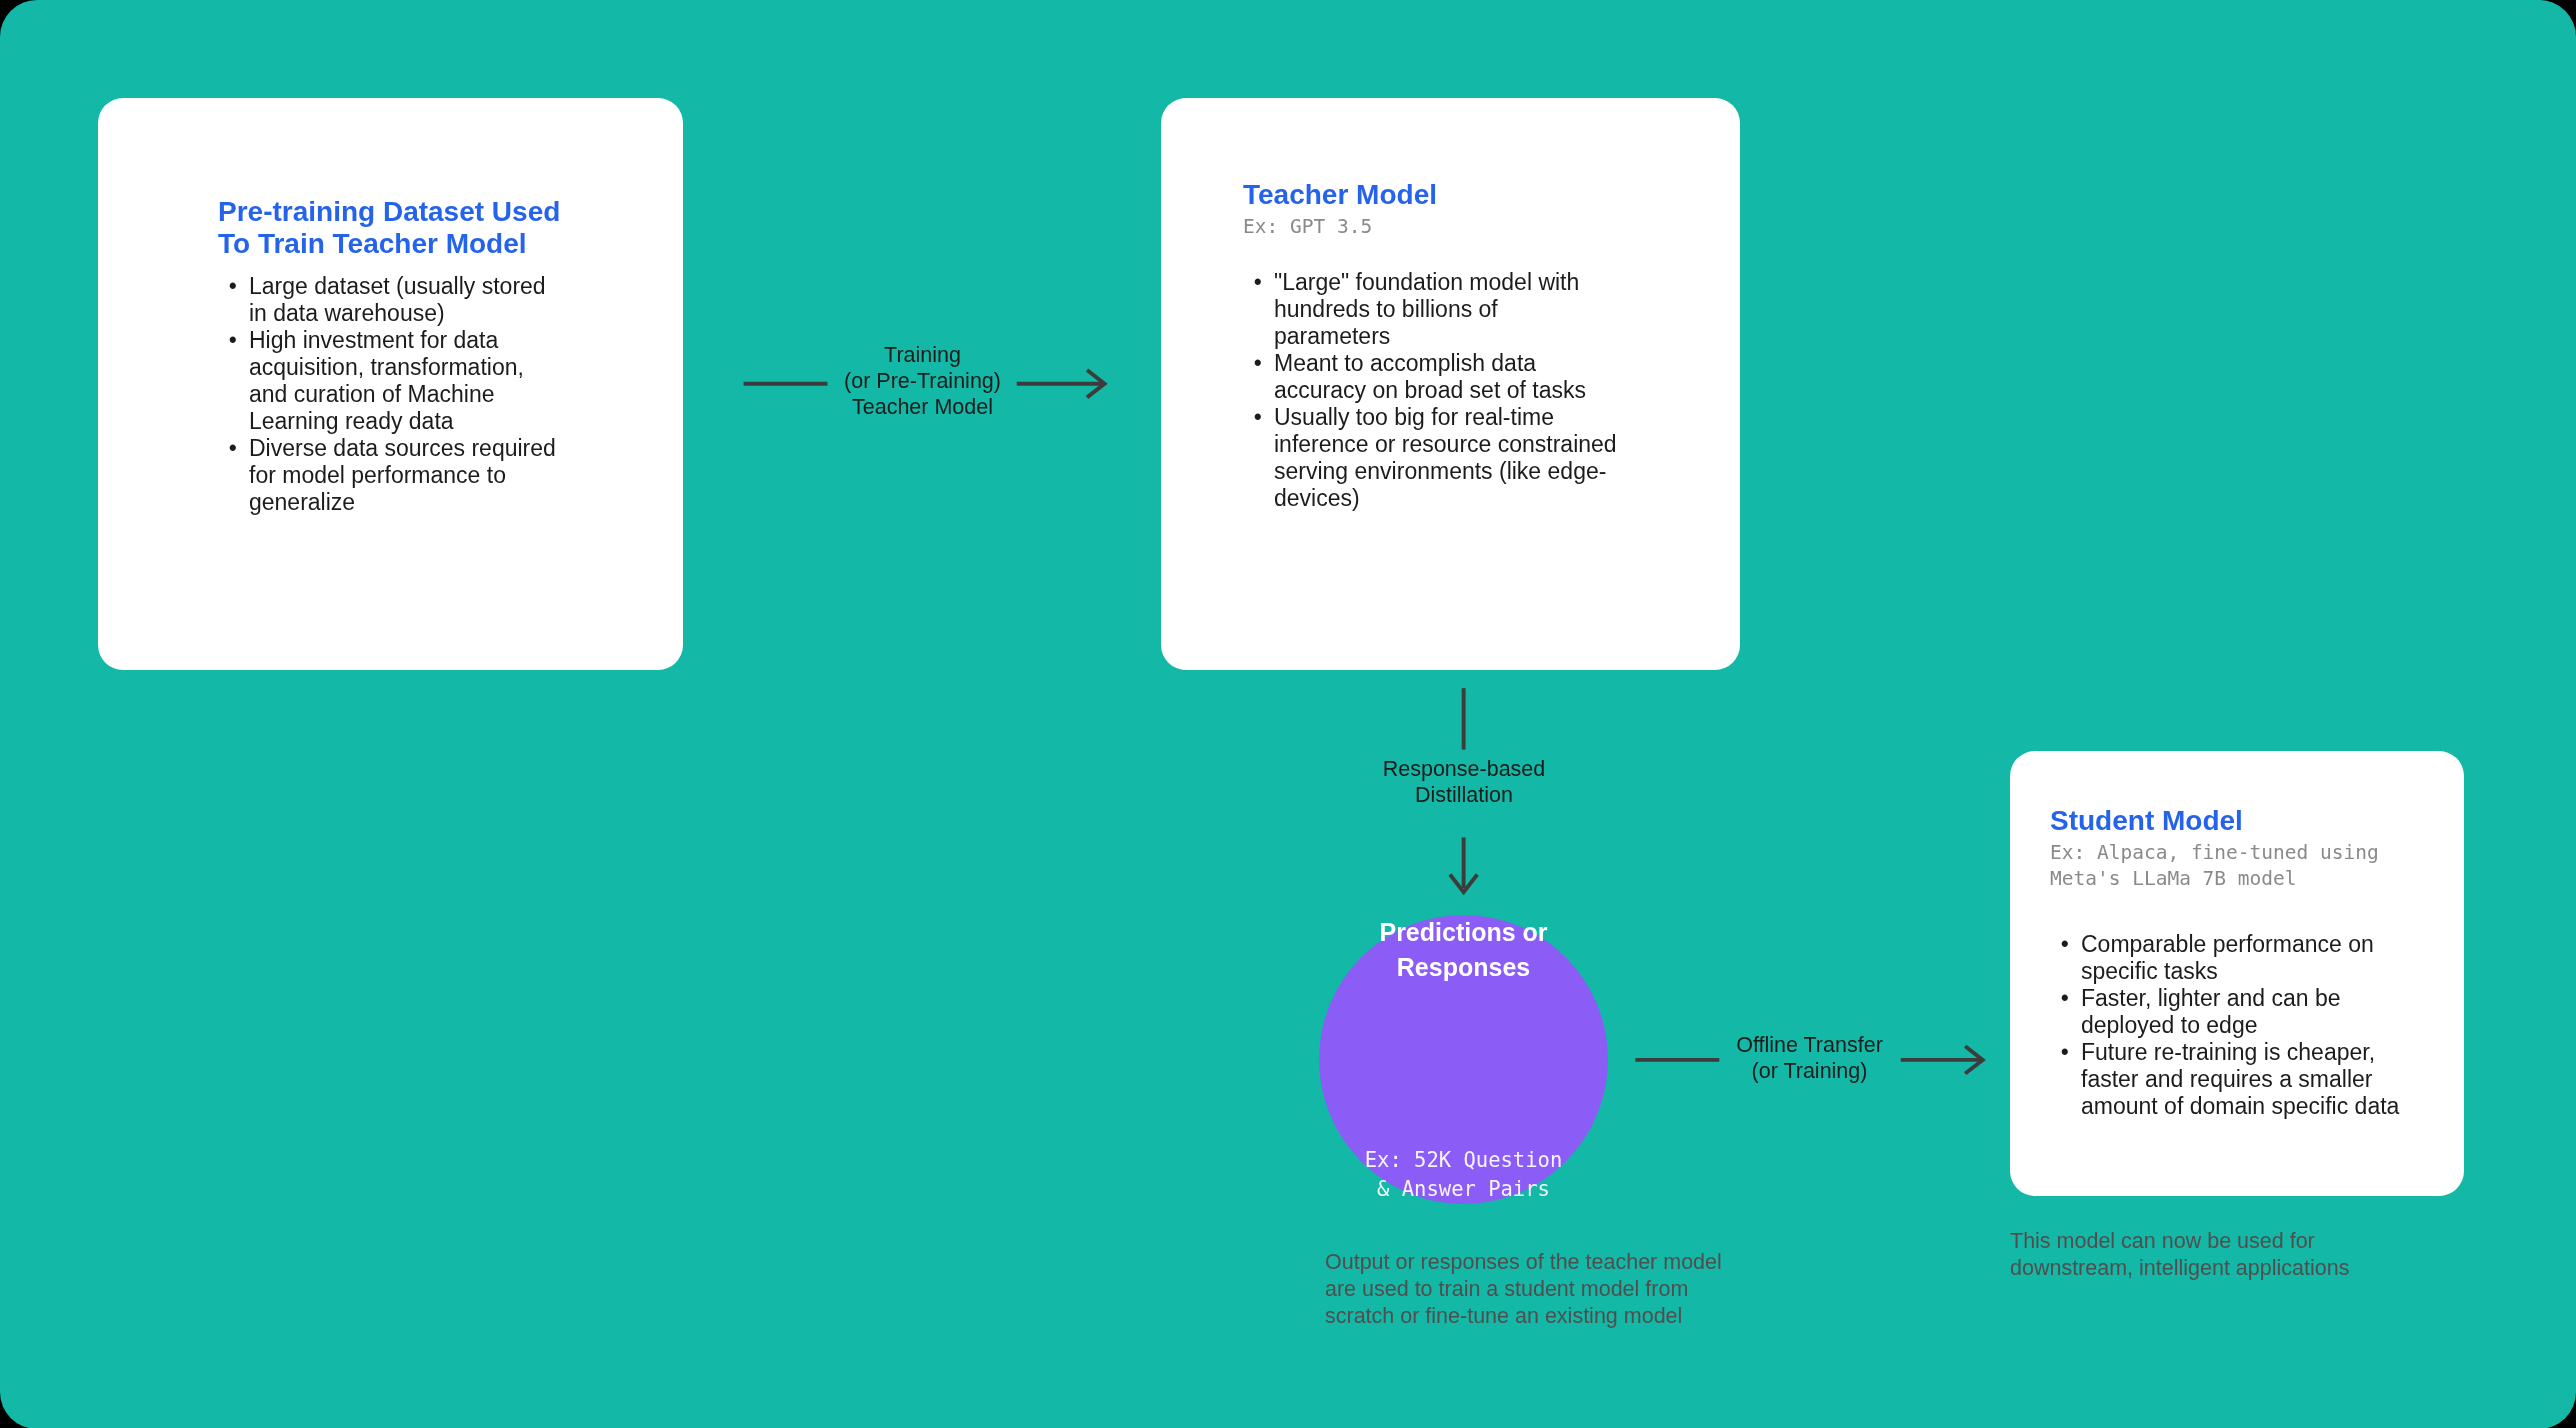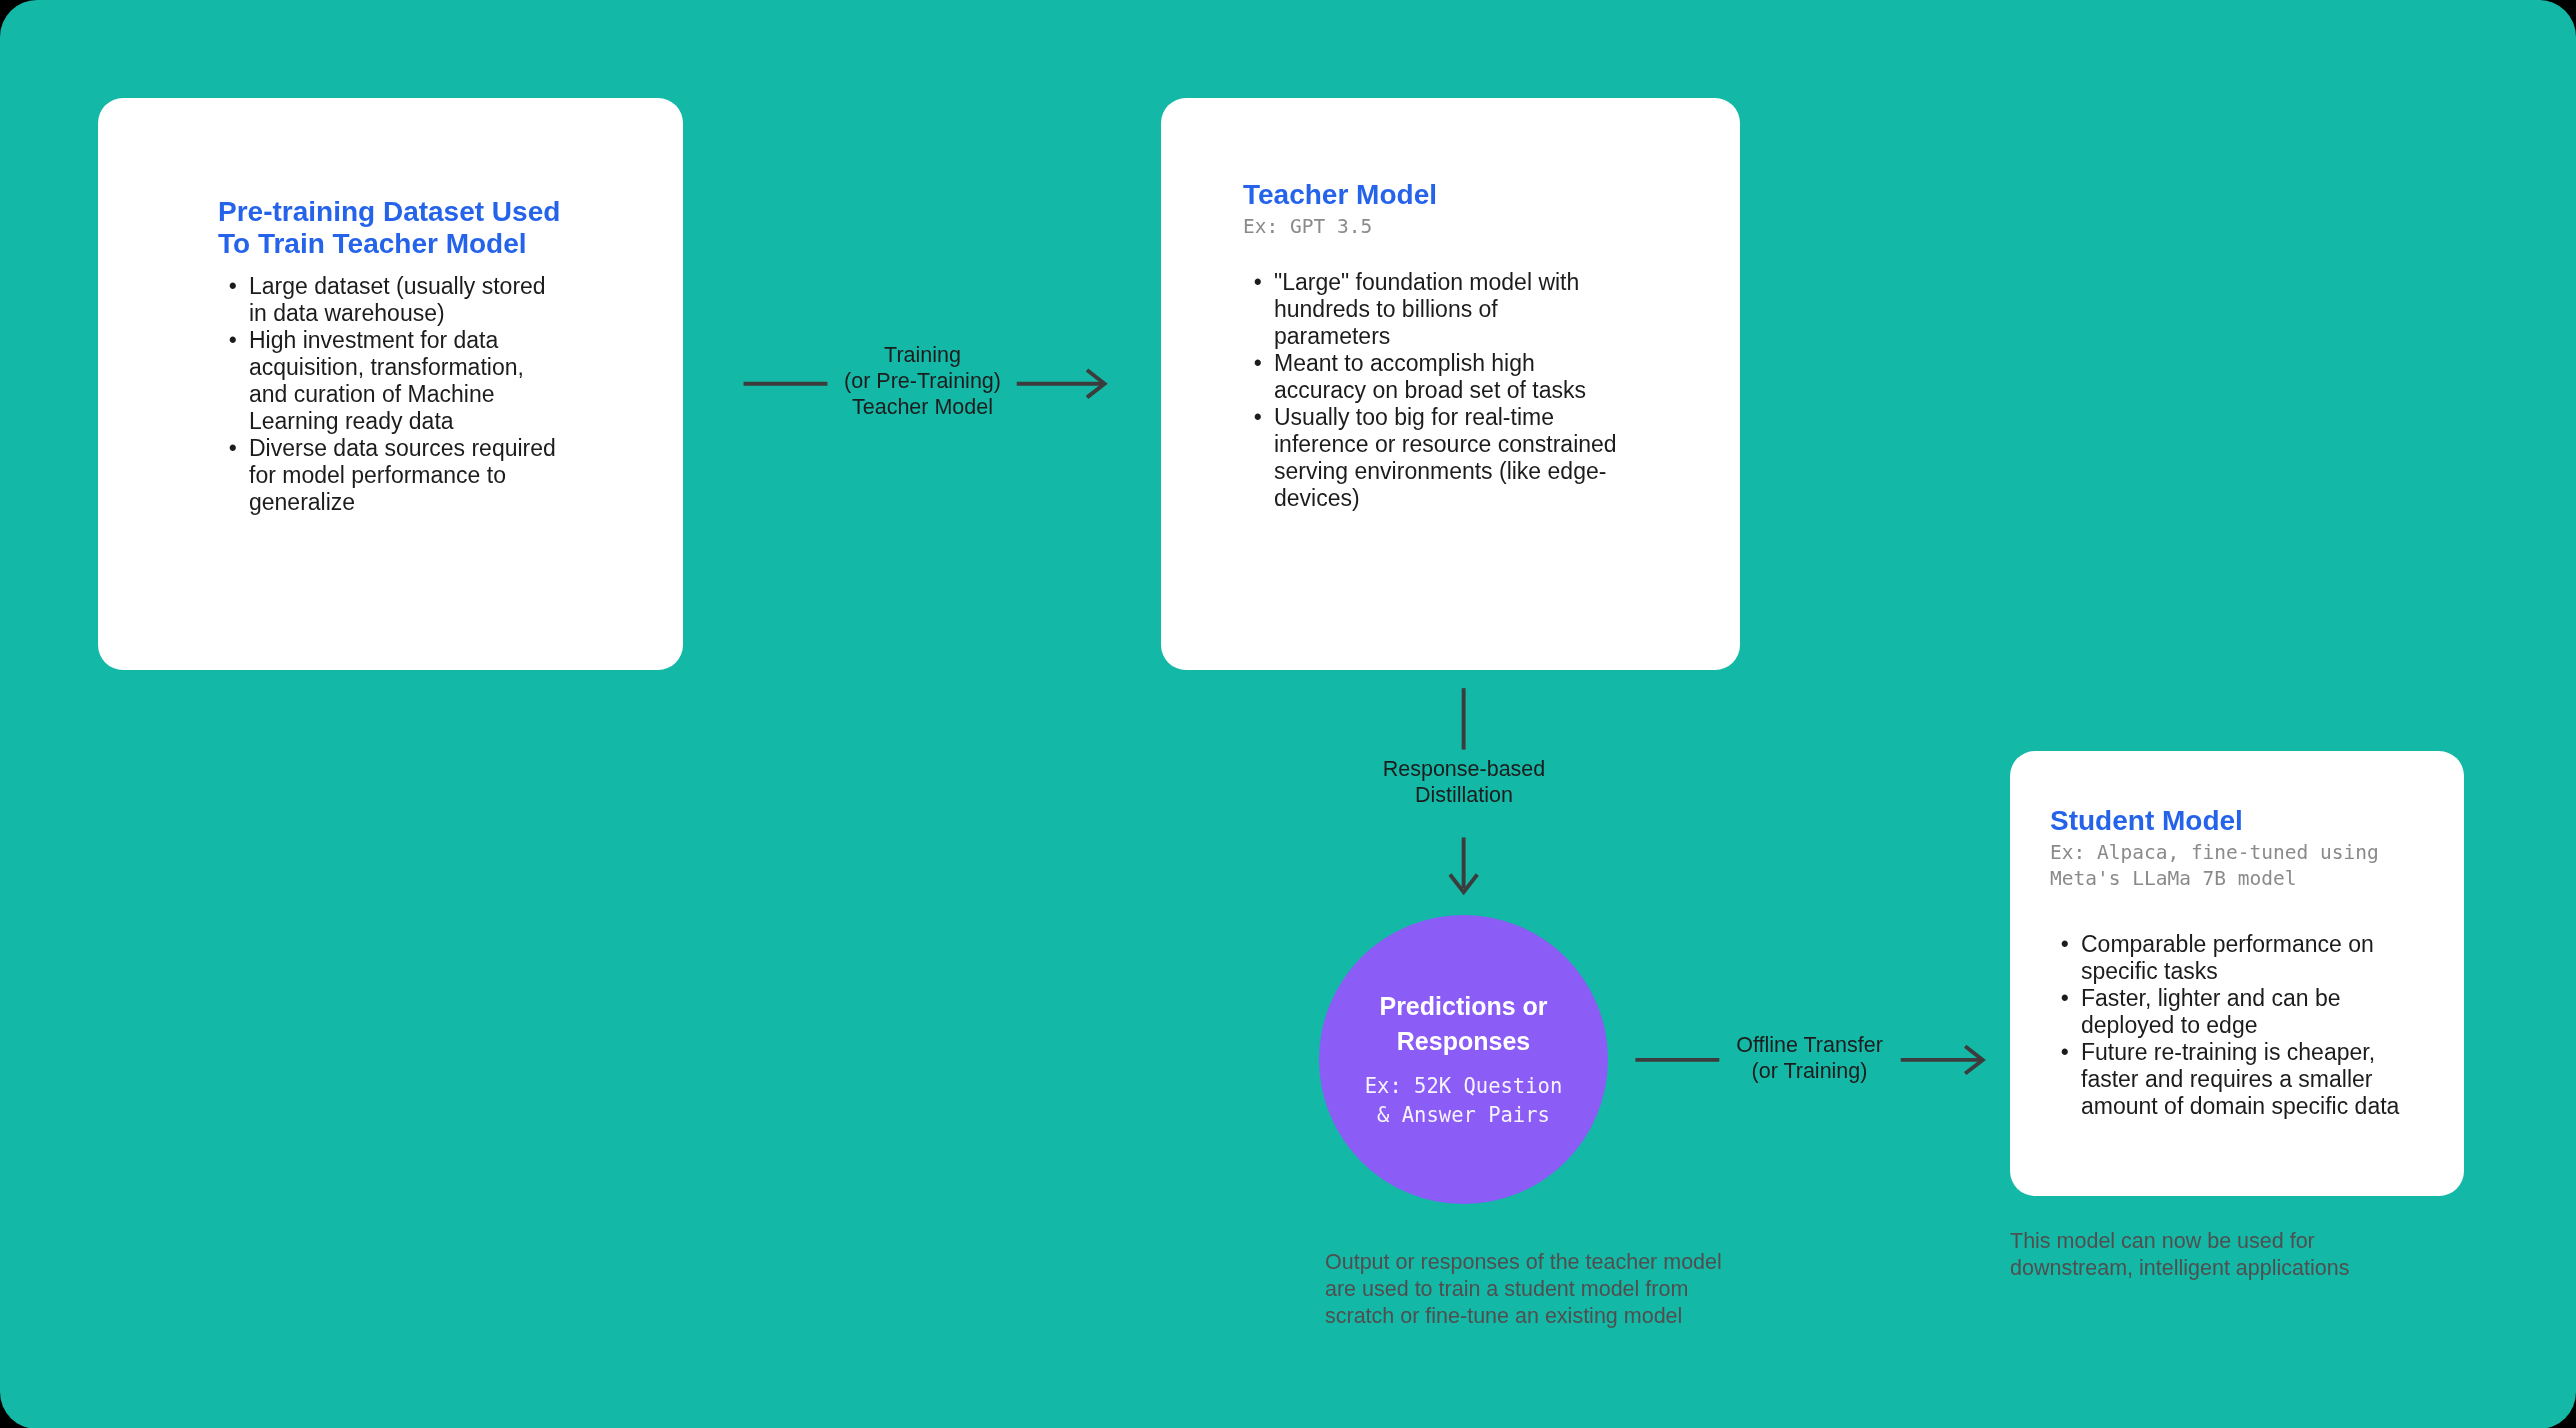--- a/index.html
+++ b/index.html
@@ -35,21 +35,21 @@
     position:absolute;text-align:center;font-size:21.5px;line-height:26px;
     color:#1c1c1c;white-space:pre-line;
   }
   .label-training{left:815px;top:342px;width:215px;}
   .label-distillation{left:1347px;top:756px;width:234px;}
   .label-offline{left:1712px;top:1032px;width:195px;}
   
   .predictions-circle{
     position:absolute;left:1319px;top:915px;width:289px;height:289px;border-radius:50%;
     background:#8b5cf6;display:flex;flex-direction:column;align-items:center;
-    justify-content:center;gap:13.7px;text-align:center;
+    justify-content:space-between;gap:13.7px;text-align:center;
   }
   .circle-title{font-size:25px;font-weight:bold;line-height:35px;color:#fff;white-space:pre-line;}
   .circle-subtitle{
     font-family:"DejaVu Sans Mono",monospace;font-size:20.5px;line-height:29px;
     color:rgba(255,255,255,0.93);white-space:pre-line;
   }
   
   .caption{
     position:absolute;font-size:21.5px;line-height:27px;color:#4f4f4f;white-space:pre-line;
   }
@@ -77,21 +77,21 @@
     </ul>
   </div>
 
   <div class="card card-teacher">
     <h2 class="card-title">Teacher Model</h2>
     <div class="card-subtitle">Ex: GPT 3.5</div>
     <ul class="bullets">
       <li>"Large" foundation model with
 hundreds to billions of
 parameters</li>
-      <li>Meant to accomplish high
+      <li>Meant to accomplish data
 accuracy on broad set of tasks</li>
       <li>Usually too big for real-time
 inference or resource constrained
 serving environments (like edge-
 devices)</li>
     </ul>
   </div>
 
   <div class="card card-student">
     <h2 class="card-title">Student Model</h2>

